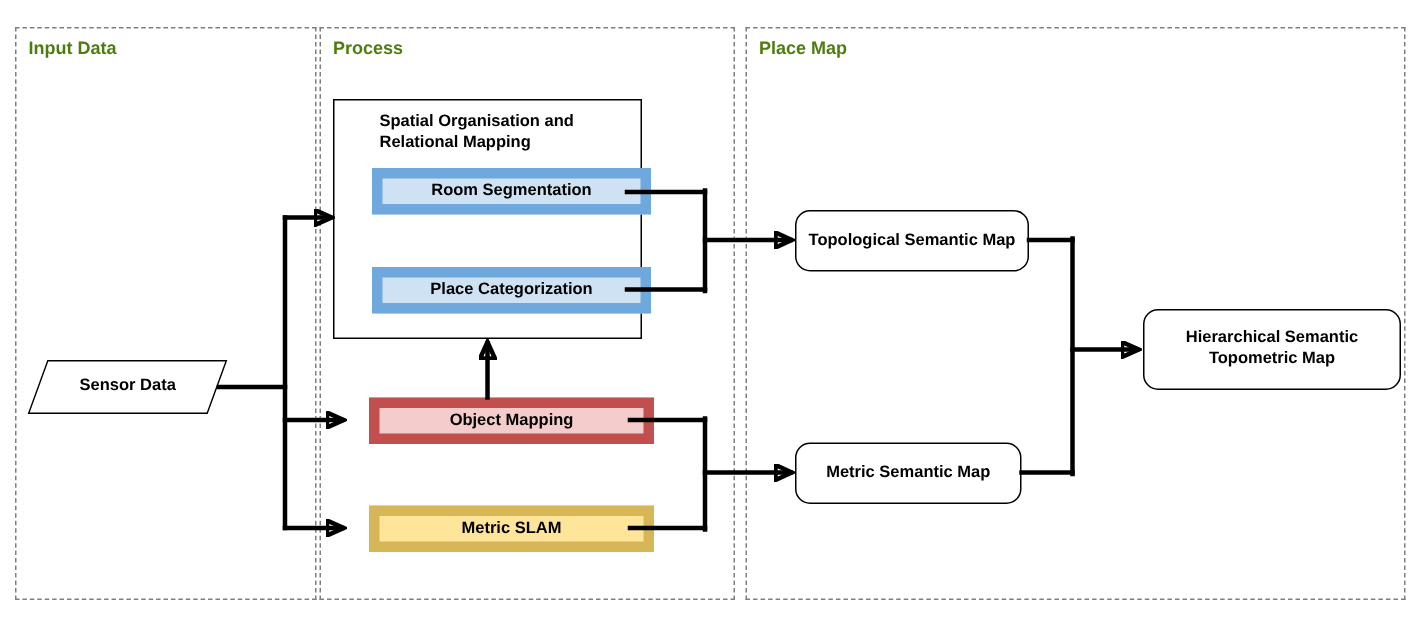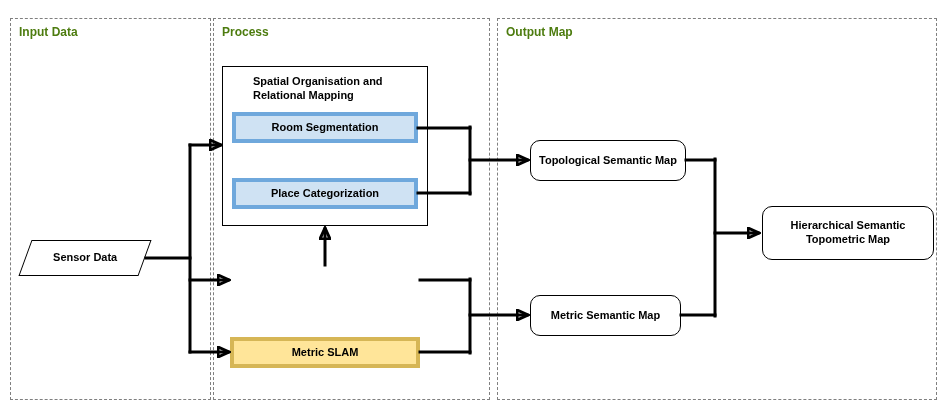--- a/index.html
+++ b/index.html
@@ -58,21 +58,21 @@
   .group-title {
     position: absolute;
     top: 7px; left: 0; right: 0;
     padding: 0 30px;
     font-size: 11px;
     font-weight: bold;
     text-align: left;
     line-height: 1.3;
   }
 
-  .proc-box { border: 4px solid #4d7c0f; }
+  .proc-box { border: 7px solid #4d7c0f; margin-left: 16px; }
   .room-seg  { left: 232px; top: 112px; width: 186px; height: 31px; }
   .place-cat { left: 232px; top: 178px; width: 186px; height: 31px; }
   .obj-map   { left: 230px; top: 265px; width: 190px; height: 31px; }
   .met-slam  { left: 230px; top: 337px; width: 190px; height: 31px; text-align: center; }
 
   .rounded {
     border: 1.5px solid #000;
     border-radius: 10px;
     padding: 2px 1px;
   }
@@ -111,32 +111,35 @@
 
 <div class="canvas">
 
   <div class="section sec-input">
     <div class="section-label">Input Data</div>
   </div>
   <div class="section sec-process">
     <div class="section-label">Process</div>
   </div>
   <div class="section sec-output">
-    <div class="section-label">Output Map</div>
+    <div class="section-label">Place Map</div>
   </div>
 
   <div class="node group">
     <div class="group-title">Spatial Organisation and Relational Mapping</div>
   </div>
 
   <div class="node proc-box room-seg" style="background-color: rgb(207, 226, 243); border-color: rgb(111, 168, 220);">
     <span>Room Segmentation</span>
   </div>
   <div class="node proc-box place-cat" style="background-color: rgb(207, 226, 243); border-color: rgb(111, 168, 220);">
     <span>Place Categorization</span>
+  </div>
+  <div class="node proc-box obj-map" style="background-color: rgb(244, 204, 204); border-color: rgb(192, 80, 77);">
+    <span>Object Mapping</span>
   </div>
   <div class="node proc-box met-slam" style="background-color: rgb(255, 229, 153); border-color: rgb(214, 182, 86);">
     <span>Metric SLAM</span>
   </div>
 
   <div class="node parallelogram">
     <span class="unskew">Sensor Data</span>
   </div>
 
   <div class="node rounded topo-map">

